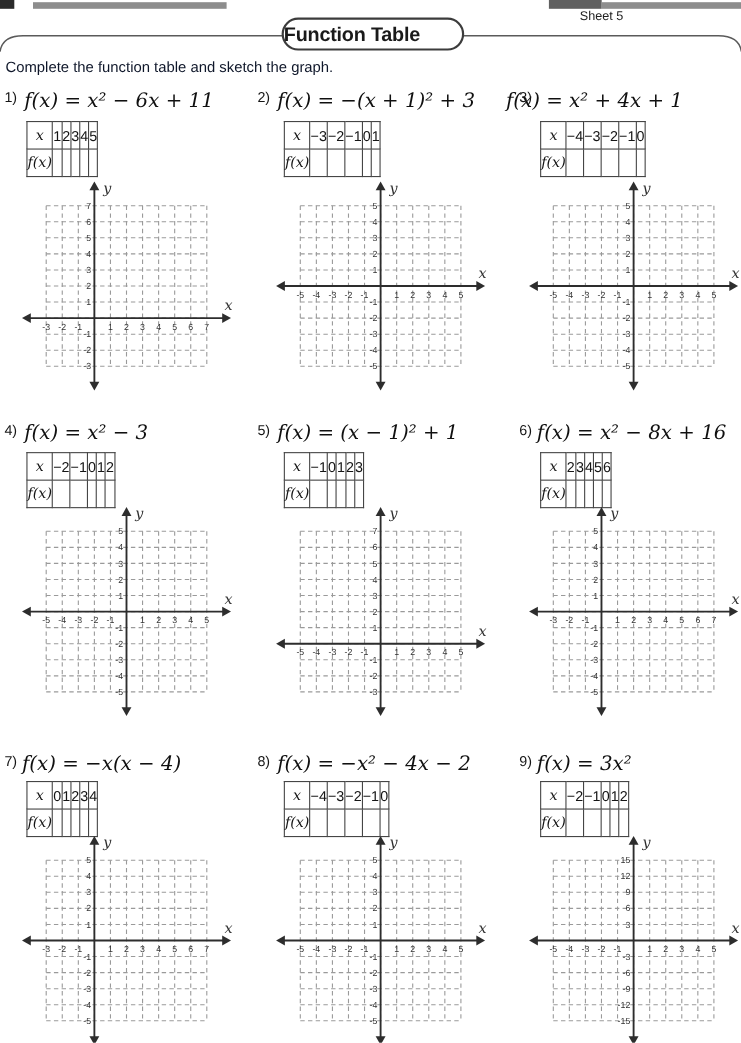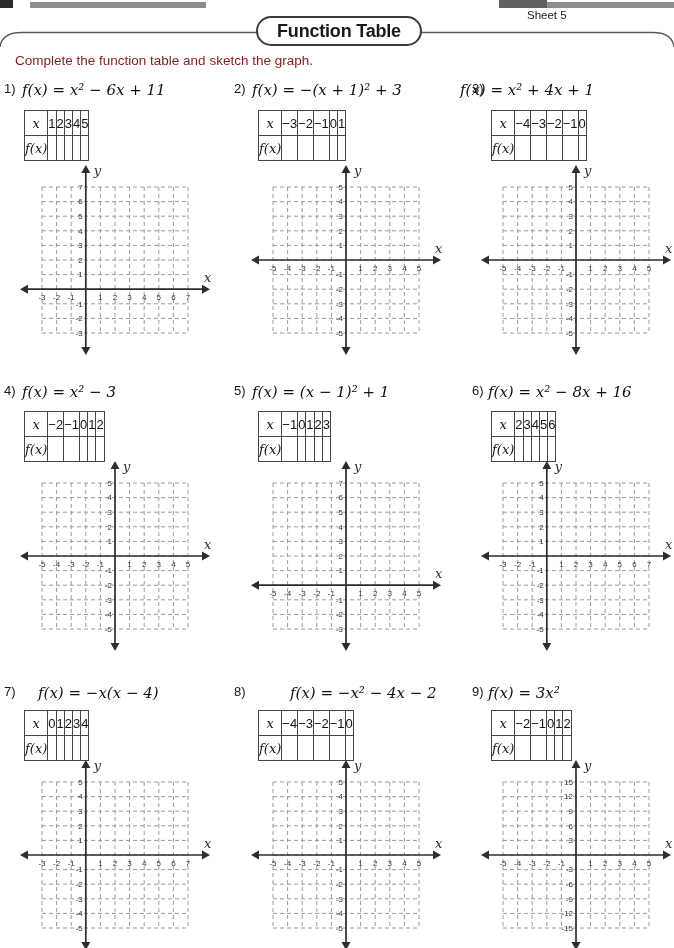--- a/index.html
+++ b/index.html
@@ -6,30 +6,30 @@
   html,body{margin:0;padding:0;}
   body{
     width:674px;height:948px;position:relative;overflow:hidden;background:#ffffff;
     font-family:"Liberation Sans",sans-serif;color:#151515;
   }
   .artifact{position:absolute;z-index:3;}
   #rule{position:absolute;left:0;top:0;z-index:1;}
   .badge{
     position:absolute;left:256px;top:16px;width:162px;height:26px;
     border:2.5px solid #3c3c3c;border-radius:16px;background:#ffffff;z-index:2;
-    text-align:center;line-height:26px;font-weight:bold;font-size:18px;color:#1a1a1a;
+    text-align:left;line-height:26px;font-weight:bold;font-size:18px;color:#1a1a1a;
     letter-spacing:-0.2px;
   }
   .sheet{position:absolute;left:527px;top:9px;font-size:11.5px;color:#222;z-index:2;}
-  .instruction{position:absolute;left:5px;top:53px;font-size:13.5px;color:#7f1d1d;margin-left:10px;}
+  .instruction{position:absolute;left:5px;top:53px;font-size:13.5px;color:#0f172a;}
   .problem{position:absolute;left:0;top:0;}
   .pnum{position:absolute;font-size:13px;color:#151515;}
   .formula{
     position:absolute;font-family:"DejaVu Serif",serif;font-style:italic;
-    font-size:15px;color:#101010;white-space:nowrap;
+    font-size:18px;color:#101010;white-space:nowrap;
   }
   table.ftable{position:absolute;border-collapse:collapse;background:#fff;border:1.5px solid #454545;}
   table.ftable td{
     border:1px solid #454545;height:24px;text-align:center;vertical-align:middle;
     font-size:13px;color:#151515;padding:0;
   }
   table.ftable td.lab{
     font-family:"DejaVu Serif",serif;font-style:italic;font-size:13px;width:37px;
   }
   table.ftable td.val{width:29px;font-family:"Liberation Sans",sans-serif;}
@@ -505,21 +505,21 @@
         <text x="155.4" y="103.5" text-anchor="middle" fill="#333333" font-size="8px" font-family="&quot;Liberation Sans&quot;,sans-serif">6</text>
         <text x="64.8" y="37.4" text-anchor="end" fill="#333333" font-size="8px" font-family="&quot;Liberation Sans&quot;,sans-serif">4</text>
         <text x="170" y="103.5" text-anchor="middle" fill="#333333" font-size="8px" font-family="&quot;Liberation Sans&quot;,sans-serif">7</text>
         <text x="64.8" y="22.8" text-anchor="end" fill="#333333" font-size="8px" font-family="&quot;Liberation Sans&quot;,sans-serif">5</text>
         <text x="186" y="86" text-anchor="start" fill="#2d2d2d" font-size="13px" font-style="italic" font-family="&quot;DejaVu Serif&quot;,serif">x</text>
         <text x="75.8" y="8" text-anchor="start" fill="#2d2d2d" font-size="13px" font-style="italic" font-family="&quot;DejaVu Serif&quot;,serif">y</text>
       </svg>
   </div>
     <div class="problem">
     <span class="pnum" style="left: 4px; top: 684px;">7)</span>
-    <span class="formula" style="left: 38px; top: 684px;">f(x) = −x(x − 4)</span>
+    <span class="formula" style="left: 20px; top: 684px;">f(x) = −x(x − 4)</span>
     <table class="ftable" style="left: 24px; top: 710px;">
       <tbody>
         <tr>
           <td class="lab lab-x">x</td>
           <td class="val val-x">0</td>
           <td class="val val-x">1</td>
           <td class="val val-x">2</td>
           <td class="val val-x">3</td>
           <td class="val val-x">4</td>
         </tr>
@@ -581,21 +581,21 @@
         <text x="155.4" y="103.5" text-anchor="middle" fill="#333333" font-size="8px" font-family="&quot;Liberation Sans&quot;,sans-serif">6</text>
         <text x="64.8" y="37.4" text-anchor="end" fill="#333333" font-size="8px" font-family="&quot;Liberation Sans&quot;,sans-serif">4</text>
         <text x="170" y="103.5" text-anchor="middle" fill="#333333" font-size="8px" font-family="&quot;Liberation Sans&quot;,sans-serif">7</text>
         <text x="64.8" y="22.8" text-anchor="end" fill="#333333" font-size="8px" font-family="&quot;Liberation Sans&quot;,sans-serif">5</text>
         <text x="186" y="86" text-anchor="start" fill="#2d2d2d" font-size="13px" font-style="italic" font-family="&quot;DejaVu Serif&quot;,serif">x</text>
         <text x="75.8" y="8" text-anchor="start" fill="#2d2d2d" font-size="13px" font-style="italic" font-family="&quot;DejaVu Serif&quot;,serif">y</text>
       </svg>
   </div>
     <div class="problem">
     <span class="pnum" style="left: 234px; top: 684px;">8)</span>
-    <span class="formula" style="left: 252px; top: 684px; margin-left: 38px;">f(x) = −x² − 4x − 2</span>
+    <span class="formula" style="left: 252px; top: 684px;">f(x) = −x² − 4x − 2</span>
     <table class="ftable" style="left: 258px; top: 710px;">
       <tbody>
         <tr>
           <td class="lab lab-x">x</td>
           <td class="val val-x">−4</td>
           <td class="val val-x">−3</td>
           <td class="val val-x">−2</td>
           <td class="val val-x">−1</td>
           <td class="val val-x">0</td>
         </tr>

